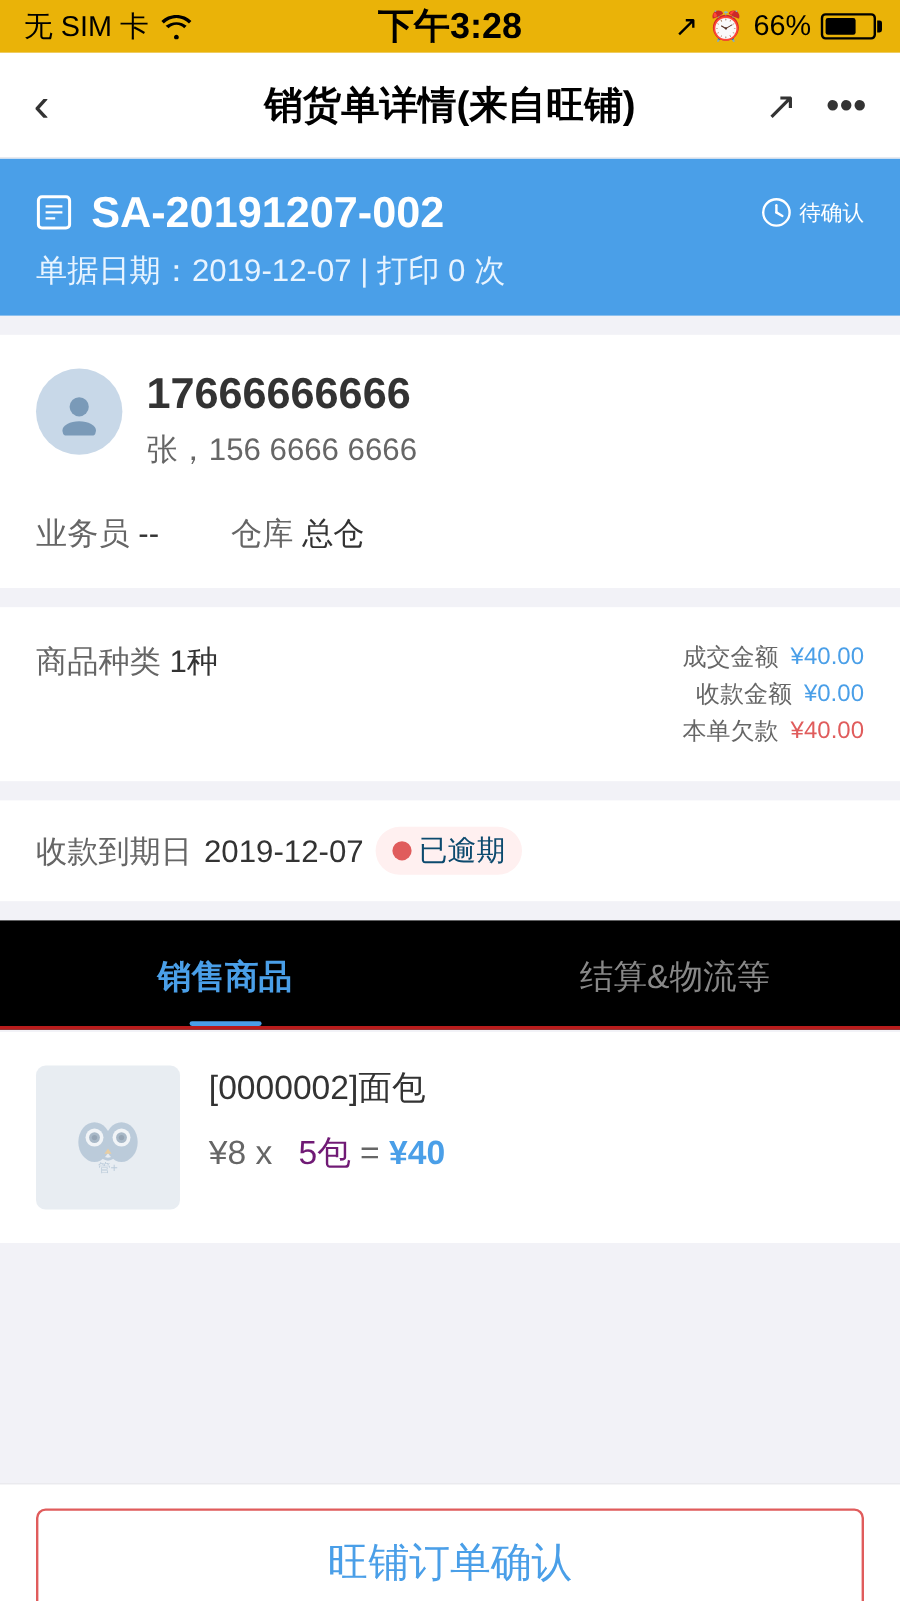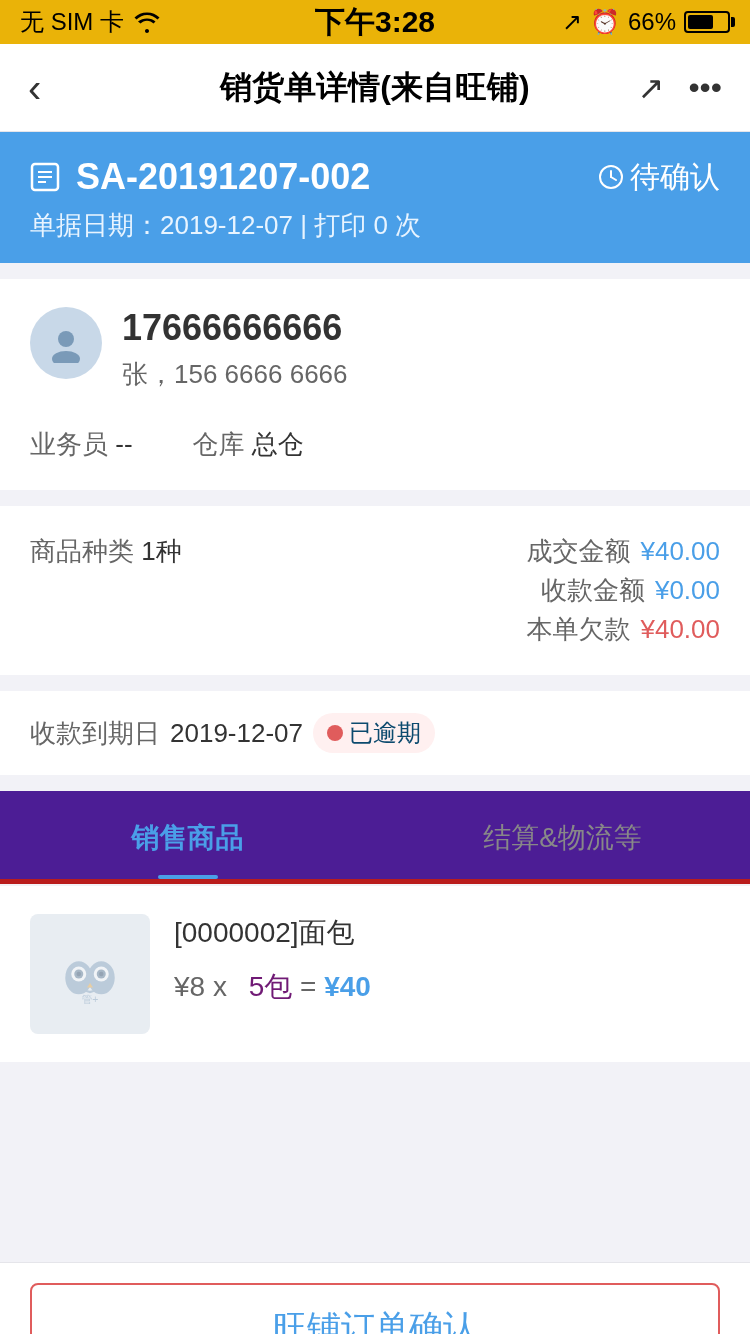--- a/index.html
+++ b/index.html
@@ -97,21 +97,21 @@
     }
     .order-id {
       font-size: 36px;
       font-weight: 700;
       color: #fff;
       display: flex;
       align-items: center;
       gap: 10px;
     }
     .order-status {
-      font-size: 30px;
+      font-size: 18px;
       color: #fff;
       display: flex;
       align-items: center;
       gap: 6px;
     }
     .order-date {
       margin-top: 10px;
       font-size: 26px;
       color: #e8f4ff;
     }
@@ -179,21 +179,21 @@
     .stats-right {
       display: flex;
       flex-direction: column;
       align-items: flex-end;
       gap: 4px;
     }
     .stats-row {
       display: flex;
       align-items: center;
       gap: 10px;
-      font-size: 26px;
+      font-size: 20px;
     }
     .stats-row-label { color: #666; }
     .amount-blue { color: #4a9fe8; }
     .amount-red { color: #e05c5c; }
 
     
     .due-section {
       background: #fff;
       padding: 22px 30px;
       margin-top: 16px;
@@ -216,24 +216,24 @@
     .overdue-dot {
       width: 16px;
       height: 16px;
       background: #e05c5c;
       border-radius: 50%;
       display: inline-block;
     }
 
     
     .tabs-section {
-      background: #4c1d95;
+      background: #000000;
       margin-top: 16px;
       display: flex;
-      border-bottom: 5px solid #b91c1c;
+      border-bottom: 3px solid #b91c1c;
     }
     .tab {
       flex: 1;
       text-align: center;
       padding: 28px 0 22px;
       font-size: 28px;
       color: #888;
       cursor: pointer;
       position: relative;
     }

